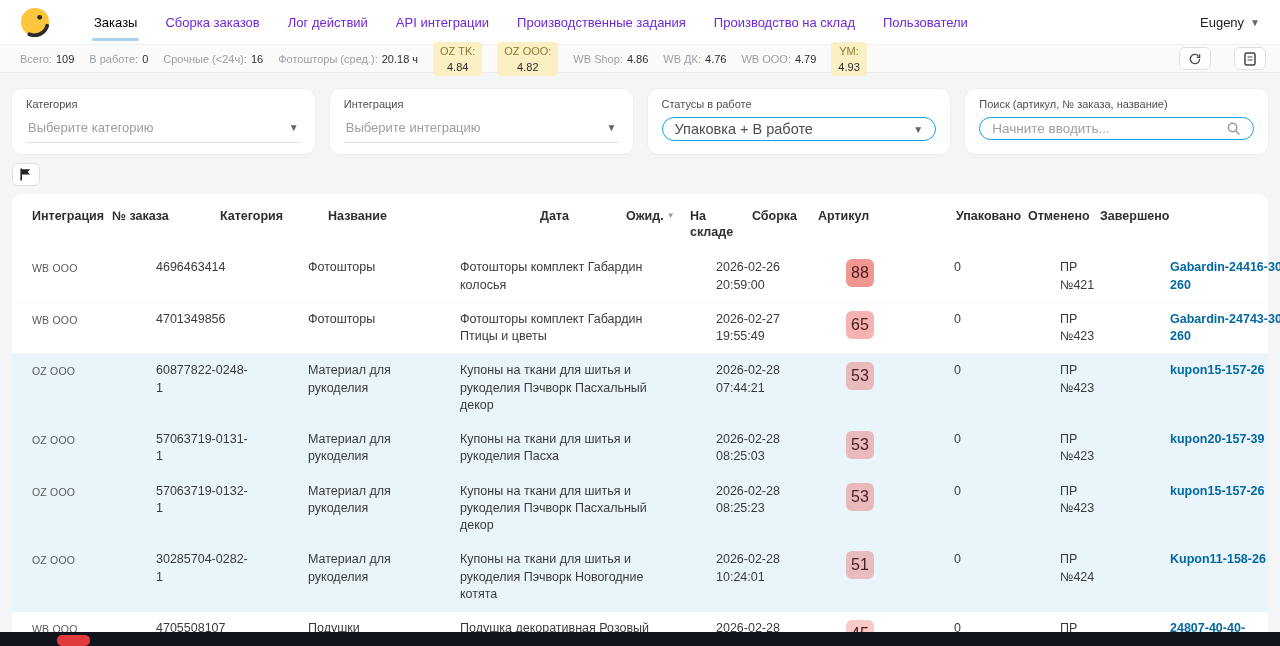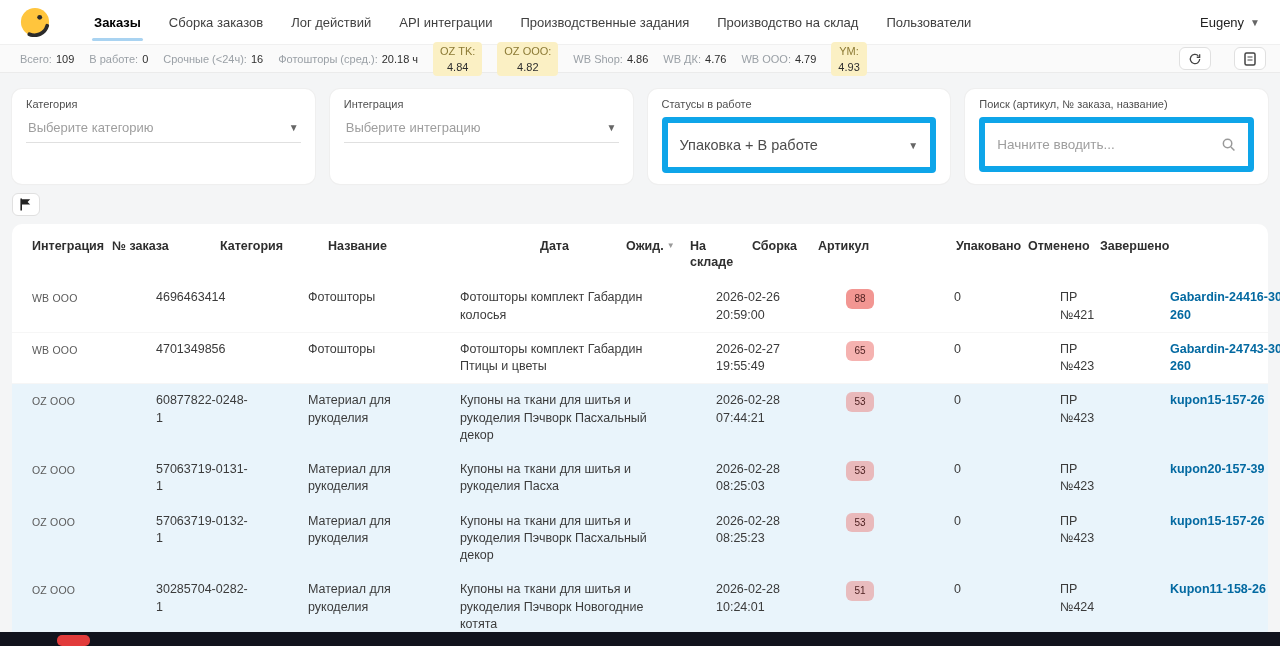--- a/index.html
+++ b/index.html
@@ -3,22 +3,22 @@
 <meta charset="utf-8">
 <style>
   * { margin:0; padding:0; box-sizing:border-box; }
   html,body { width:1280px; height:646px; overflow:hidden; background:#f4f5f6;
     font-family:"Liberation Sans", sans-serif; }
 
   
   .topnav { height:44px; background:#fff; display:flex; align-items:center; padding:0 20px; }
   .logo { width:30px; height:30px; flex:0 0 auto; }
   nav.mainnav { display:flex; margin-left:30px; height:44px; align-items:stretch; }
-  .nav-item { font-size:13px; color:#404040; padding:15px 14px 0; cursor:pointer; position:relative; white-space:nowrap; }
-  .nav-item.active { color:#000; font-weight:bold; }
+  .nav-item { font-size:13px; color:#6d28d9; padding:15px 14px 0; cursor:pointer; position:relative; white-space:nowrap; }
+  .nav-item.active { color:#000; font-weight:normal; }
   .nav-item.active::after { content:''; position:absolute; left:12px; right:12px; bottom:3px; height:3px;
     background:#a9d3f1; border-radius:2px; }
   .usermenu { margin-left:auto; font-size:13px; color:#222; display:flex; align-items:center; gap:6px; cursor:pointer; }
   .chev { color:#666; font-size:10px; }
 
   
   .statsbar { height:29px; background:#fafafa; border-top:1px solid #f0f0f0; border-bottom:1px solid #ebebeb;
     display:flex; align-items:center; padding:0 14px 0 20px; gap:15px; font-size:11px; }
   .stat { display:flex; gap:4px; align-items:center; white-space:nowrap; }
   .stat .sl { color:#9aa0a6; }
@@ -29,21 +29,21 @@
   .iconbtn { width:32px; height:23px; border:1px solid #e0e0e0; border-radius:6px; background:#fff;
     display:flex; align-items:center; justify-content:center; cursor:pointer; }
   .iconbtn + .iconbtn { margin-left:8px; }
 
   
   .filters { display:grid; grid-template-columns:1fr 1fr 1fr 1fr; gap:15px; padding:16px 12px 0; }
   .fcard { background:#fff; border-radius:10px; padding:9px 14px 11px; box-shadow:0 0 0 1px #efefef, 0 1px 2px rgba(0,0,0,.02); }
   .flabel { font-size:11px; color:#4f4f4f; margin-bottom:7px; }
   .funder { display:flex; align-items:center; justify-content:space-between; border-bottom:1px solid #e0e0e0; padding:3px 2px 7px; cursor:pointer; }
   .fph { font-size:13px; color:#9e9e9e; }
-  .fbox { display:flex; align-items:center; justify-content:space-between; border:6px solid #0ea5e9; border-radius:4px; padding:14px 12px; cursor:pointer; }
+  .fbox { display:flex; align-items:center; justify-content:space-between; border:1px solid #0ea5e9; border-radius:14px; padding:3px 12px; cursor:pointer; }
   .fval { font-size:14.5px; color:#4d4d4d; }
   .fbox input { border:none; outline:none; font-size:13.5px; color:#333; width:90%; font-family:"Liberation Sans", sans-serif; }
   .fbox input::placeholder { color:#9e9e9e; }
 
   .flagbtn { margin:9px 0 0 12px; width:28px; height:23px; border:1px solid #e0e0e0; border-radius:6px;
     background:#fff; display:flex; align-items:center; justify-content:center; cursor:pointer; }
 
   
   .tablecard { margin:8px 12px 0; background:#fff; border-radius:10px 10px 0 0; min-height:460px; }
   .thead, .trow { display:grid;
@@ -52,21 +52,21 @@
   .thead { padding-top:15px; padding-bottom:11px; }
   .th { font-size:12.5px; font-weight:bold; color:#2f2f2f; padding-right:12px; line-height:1.25; }
   .sort { font-size:8px; color:#9a9a9a; margin-left:3px; vertical-align:2px; }
   .trow { min-height:42.5px; padding-top:8px; padding-bottom:8px; font-size:12.5px; color:#3b3b3b; border-bottom:1px solid #f6f6f6;gap:44px; }
   .trow.blue { background:#e9f4fb; border-bottom-color:#e9f4fb; }
   .c { padding-right:12px; line-height:1.38; }
   .int { font-size:10.5px; color:#5a5a5a; letter-spacing:.2px; padding-top:2px; }
   .date { white-space:pre-line; }
   .sku { font-weight:bold; color:#0369a1; }
   .badge { display:inline-block; min-width:28px; text-align:center; padding:3px 5px; border-radius:6px;
-    font-size:10px; color:#4a1d1d; }
+    font-size:16px; color:#4a1d1d; }
   .actions { display:flex; gap:12px; justify-content:flex-end; padding-right:14px; align-self:center; }
   .abtn { width:29px; height:26px; border:1px solid #e3e3e3; border-radius:6px; background:#fff;
     display:flex; align-items:center; justify-content:center; cursor:pointer; }
 
   
   .footer { position:fixed; left:0; bottom:0; width:1280px; height:14px; background:#11131d; z-index:5; }
   .footer-badge { position:absolute; left:57px; top:3px; width:33px; height:11px; background:#e23b3b; border-radius:5px; }
 </style>
 </head>
 <body>

